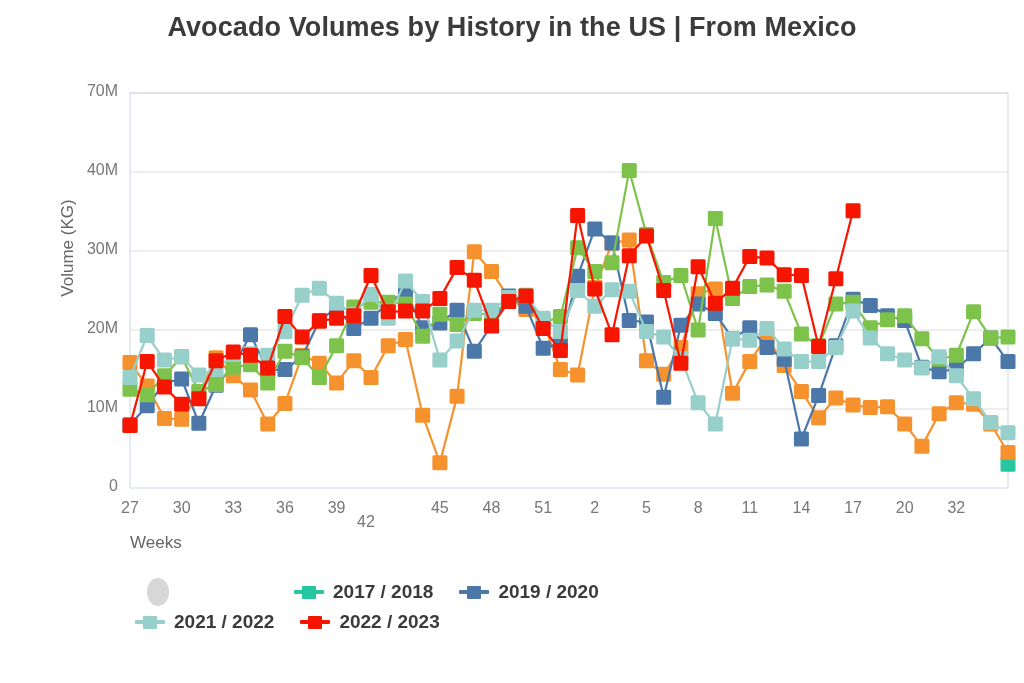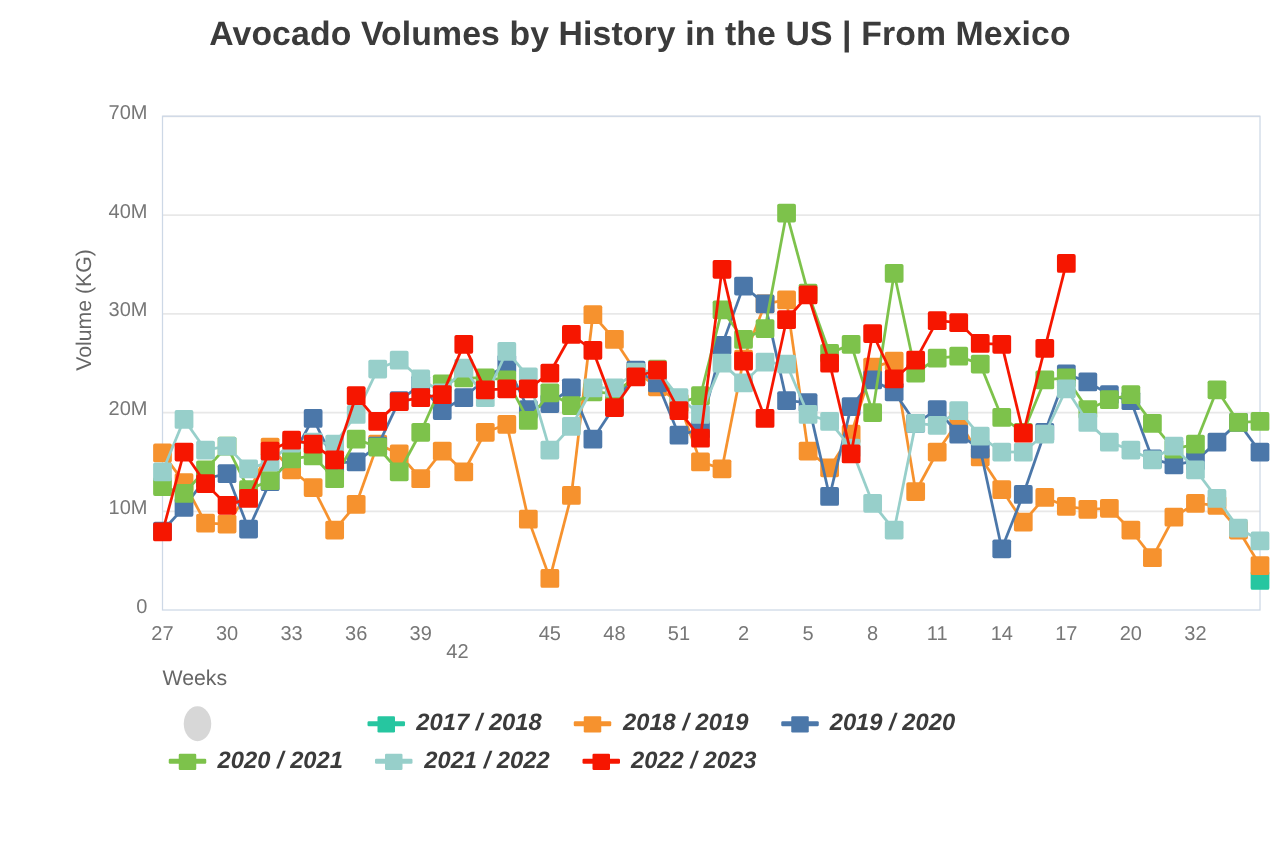--- a/index.html
+++ b/index.html
@@ -64,24 +64,23 @@
   .y-tick {
     text-align: right;
     width: 60px;
   }
   .x-tick {
     text-align: center;
     width: 40px;
   }
   .legend {
     position: absolute;
-    top: 564px;
+    top: 577px;
     left: 130px;
     width: 880px;
-    font-style: italic;
   }
   .legend-row {
     display: flex;
     align-items: center;
     height: 30px;
   }
   .legend-row.row1 { padding-left: 5px; }
   .legend-row.row2 { padding-left: 5px; }
   .legend-item {
     display: flex;
@@ -702,43 +701,29 @@
       <div id="legend-row-1-items" style="display:flex;align-items:center;">
           <div class="legend-item">
             <span class="legend-swatch">
               <span class="bar" style="background: rgb(38, 198, 160);"></span>
               <span class="sq" style="background: rgb(38, 198, 160);"></span>
             </span>
             <span class="legend-label">2017 / 2018</span>
           </div>
           <div class="legend-item">
             <span class="legend-swatch">
-              <span class="bar" style="background: rgb(246, 146, 46);"></span>
-              <span class="sq" style="background: rgb(246, 146, 46);"></span>
-            </span>
-            <span class="legend-label">2018 / 2019</span>
-          </div>
-          <div class="legend-item">
-            <span class="legend-swatch">
               <span class="bar" style="background: rgb(75, 119, 169);"></span>
               <span class="sq" style="background: rgb(75, 119, 169);"></span>
             </span>
             <span class="legend-label">2019 / 2020</span>
           </div>
         </div>
     </div>
     <div class="legend-row row2">
       <div id="legend-row-2-items" style="display:flex;align-items:center;">
-          <div class="legend-item">
-            <span class="legend-swatch">
-              <span class="bar" style="background: rgb(125, 194, 75);"></span>
-              <span class="sq" style="background: rgb(125, 194, 75);"></span>
-            </span>
-            <span class="legend-label">2020 / 2021</span>
-          </div>
           <div class="legend-item">
             <span class="legend-swatch">
               <span class="bar" style="background: rgb(151, 207, 202);"></span>
               <span class="sq" style="background: rgb(151, 207, 202);"></span>
             </span>
             <span class="legend-label">2021 / 2022</span>
           </div>
           <div class="legend-item">
             <span class="legend-swatch">
               <span class="bar" style="background: rgb(246, 22, 0);"></span>

